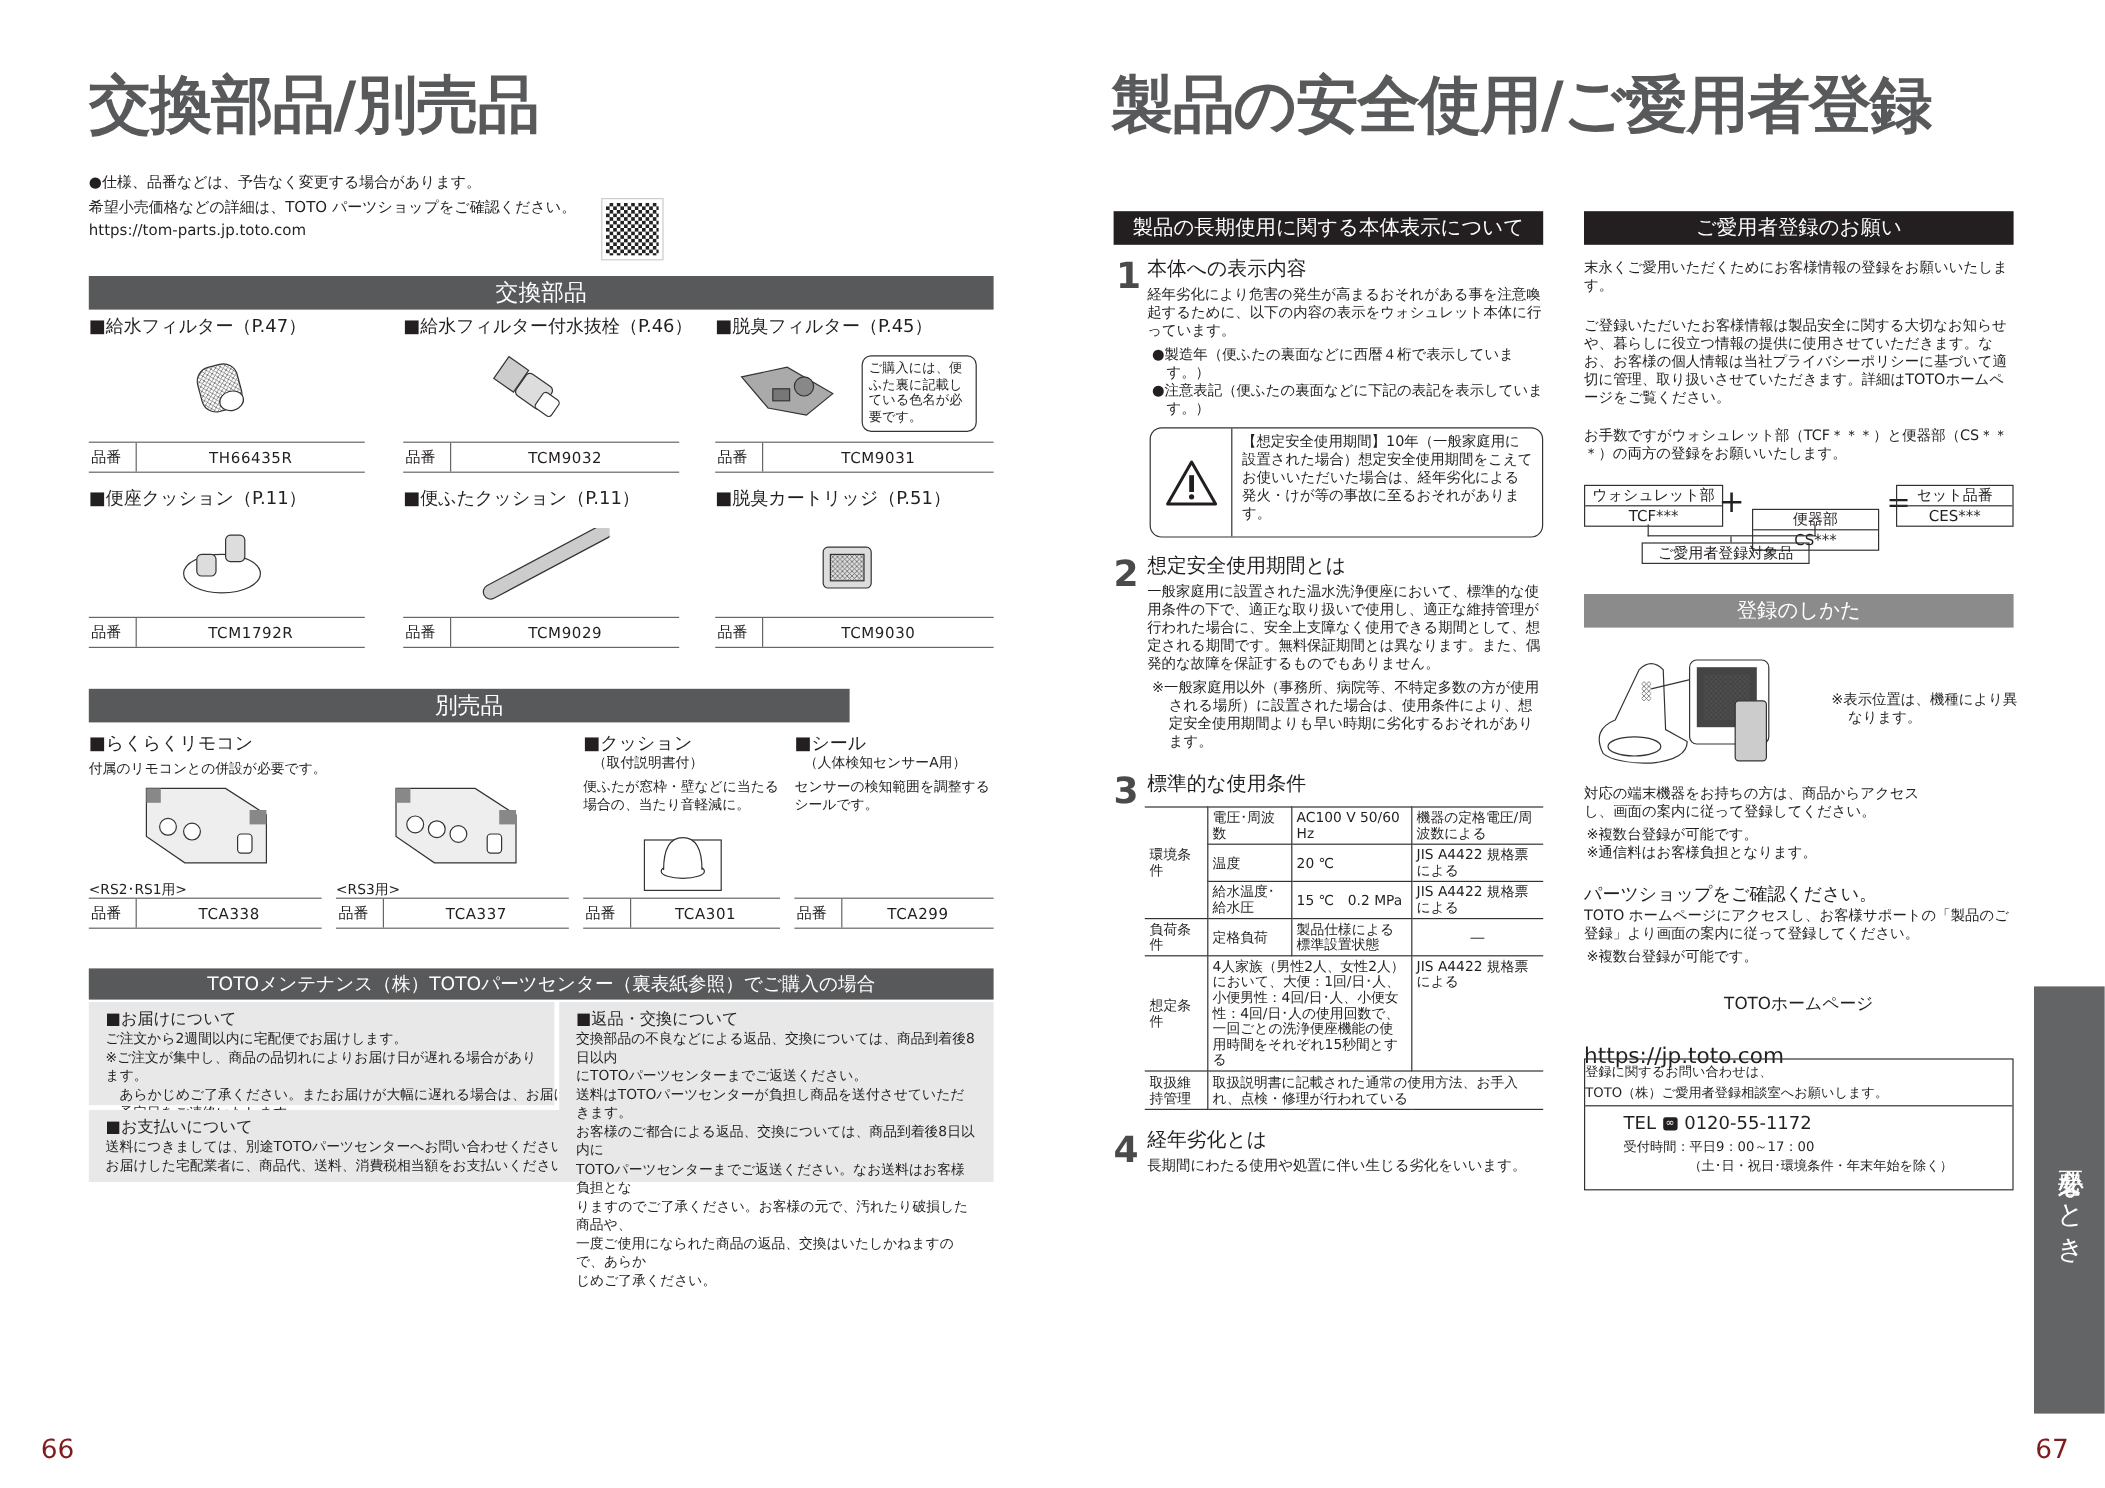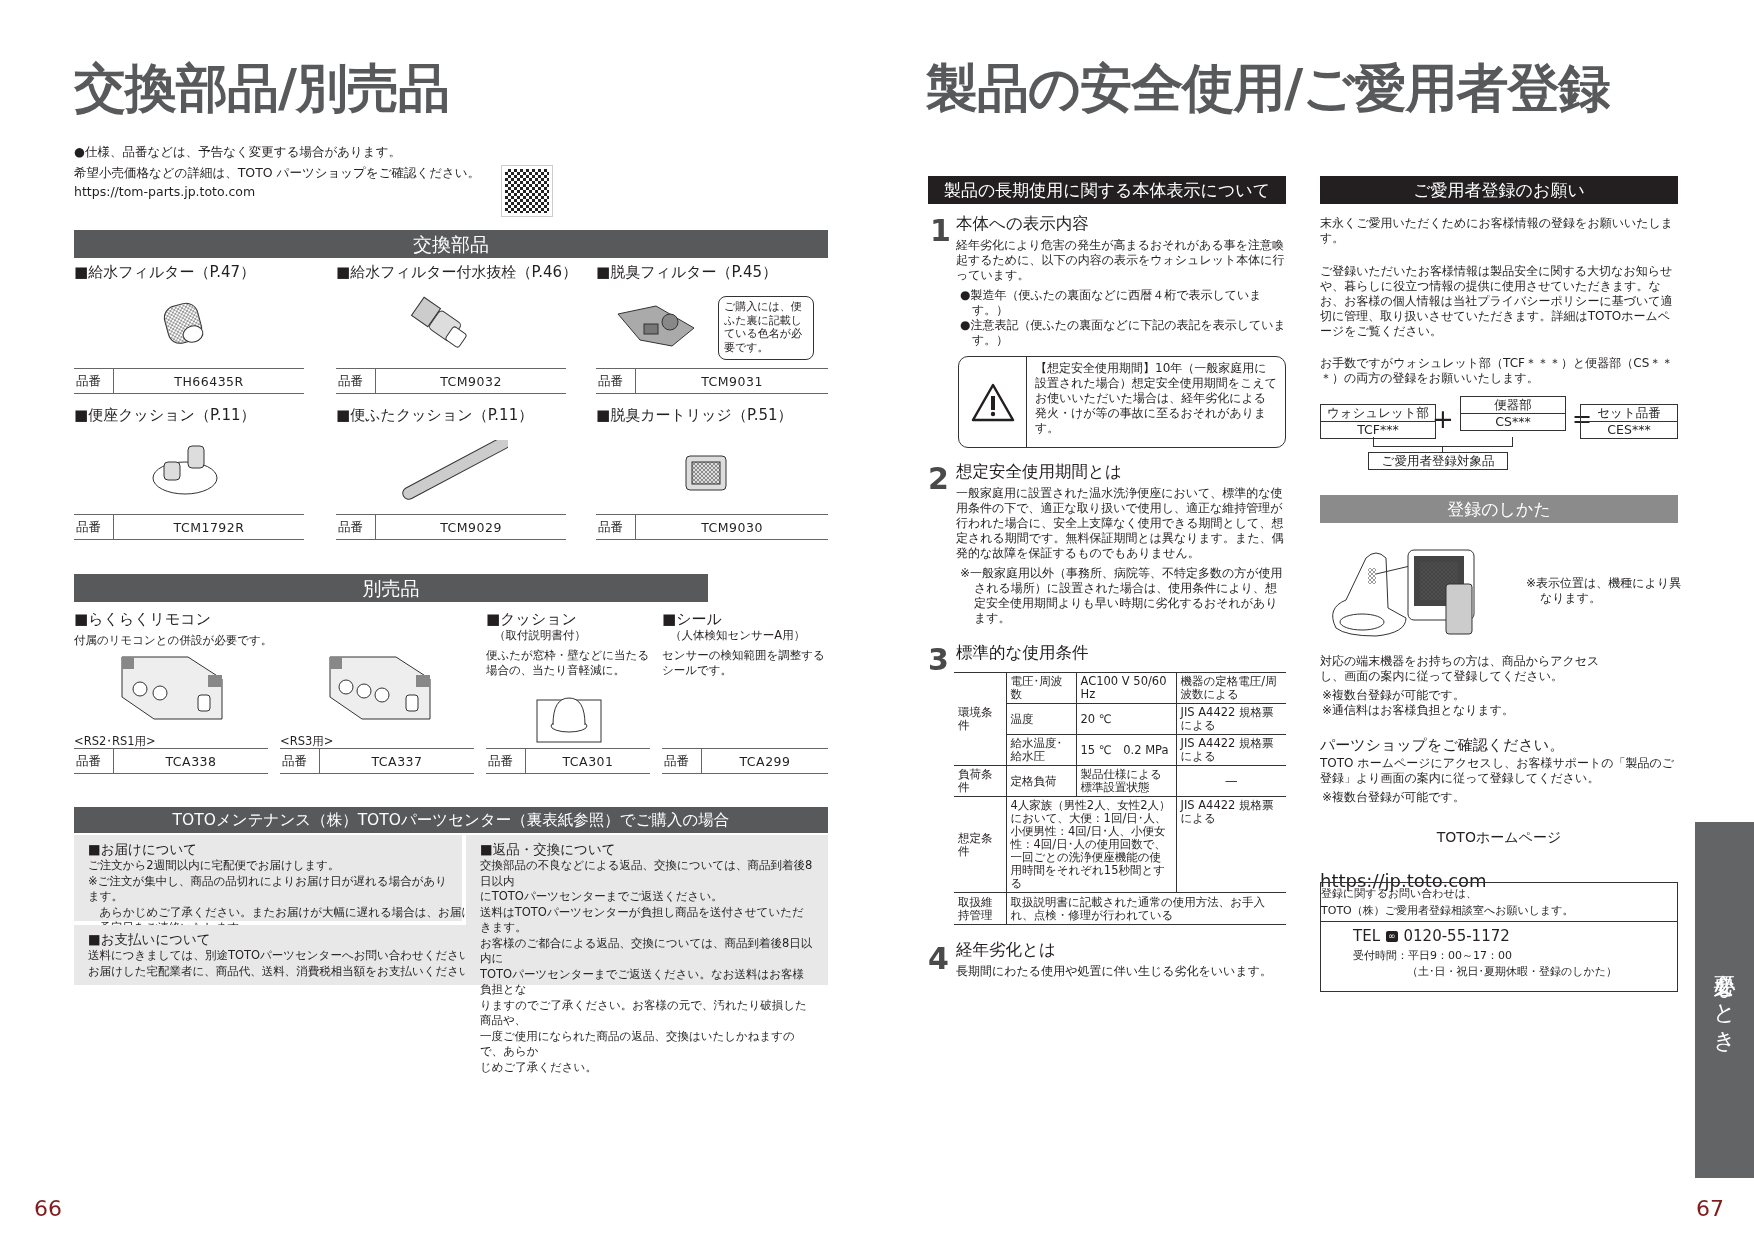--- a/index.html
+++ b/index.html
@@ -266,21 +266,21 @@
 <div class="abs bar dark" style="left:1320px;top:176px;width:358px">ご愛用者登録のお願い</div>
 <div class="abs body-text" style="left:1320px;top:216px;width:358px">末永くご愛用いただくためにお客様情報の登録をお願いいたします。</div>
 <div class="abs body-text" style="left:1320px;top:264px;width:358px">ご登録いただいたお客様情報は製品安全に関する大切なお知らせや、暮らしに役立つ情報の提供に使用させていただきます。なお、お客様の個人情報は当社プライバシーポリシーに基づいて適切に管理、取り扱いさせていただきます。詳細はTOTOホームページをご覧ください。</div>
 <div class="abs body-text" style="left:1320px;top:356px;width:358px">お手数ですがウォシュレット部（TCF＊＊＊）と便器部（CS＊＊＊）の両方の登録をお願いいたします。</div>
 
 <div class="abs reg-box" style="left:1320px;top:404px;width:116px">
   <div style="border-bottom:1px solid #333;padding:1px 0">ウォシュレット部</div>
   <div style="padding:1px 0">TCF***</div>
 </div>
 <div class="abs" style="left:1432px;top:404px;font-size:26px;line-height:30px">+</div>
-<div class="abs reg-box" style="left:1460px;top:396px;width:106px">
+<div class="abs reg-box" style="left:1460px;top:424px;width:106px">
   <div style="border-bottom:1px solid #333;padding:1px 0">便器部</div>
   <div style="padding:1px 0">CS***</div>
 </div>
 <div class="abs" style="left:1572px;top:404px;font-size:24px;line-height:30px">=</div>
 <div class="abs reg-box" style="left:1580px;top:404px;width:98px">
   <div style="border-bottom:1px solid #333;padding:1px 0">セット品番</div>
   <div style="padding:1px 0">CES***</div>
 </div>
 <div class="abs" style="left:1373px;top:437px;width:140px;height:10px;border:1px solid #333;border-top:none"></div>
 <div class="abs" style="left:1442px;top:447px;width:1px;height:5px;background:#333"></div>
@@ -315,17 +315,17 @@
   <div style="border-bottom:1px solid #333;padding:2px 0;font-size:11px;line-height:17px">
     <div>登録に関するお問い合わせは、</div>
     <div>TOTO（株）ご愛用者登録相談室へお願いします。</div>
   </div>
   <div style="padding:4px 0 0 32px;font-size:15px;line-height:20px;display:flex;align-items:center;gap:6px">
     <span>TEL</span>
     <span style="background:#231f20;color:#fff;font-size:9px;line-height:11px;padding:0 2px;border-radius:2px">∞</span>
     <span>0120-55-1172</span>
   </div>
   <div style="padding:2px 0 0 32px;font-size:11px;line-height:15px">受付時間：平日9：00～17：00</div>
-  <div style="padding:1px 0 0 86px;font-size:11px;line-height:15px">（土･日・祝日･夏期休暇・登録のしかた）</div>
+  <div style="padding:1px 0 0 86px;font-size:11px;line-height:15px">（土･日・祝日･環境条件・年末年始を除く）</div>
 </div>
 
 <div class="abs side-tab" style="left:1695px;top:822px;width:59px;height:356px">必要なとき</div>
 <div class="abs page-num" style="left:1696px;top:1196px">67</div>
 
 </body></html>

